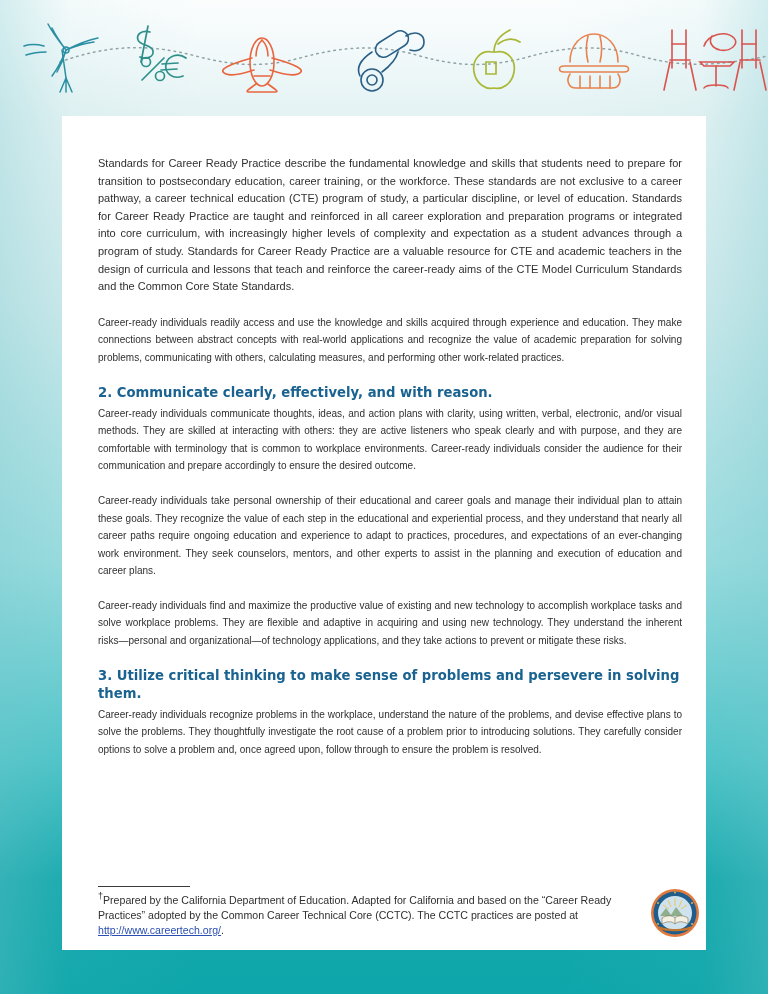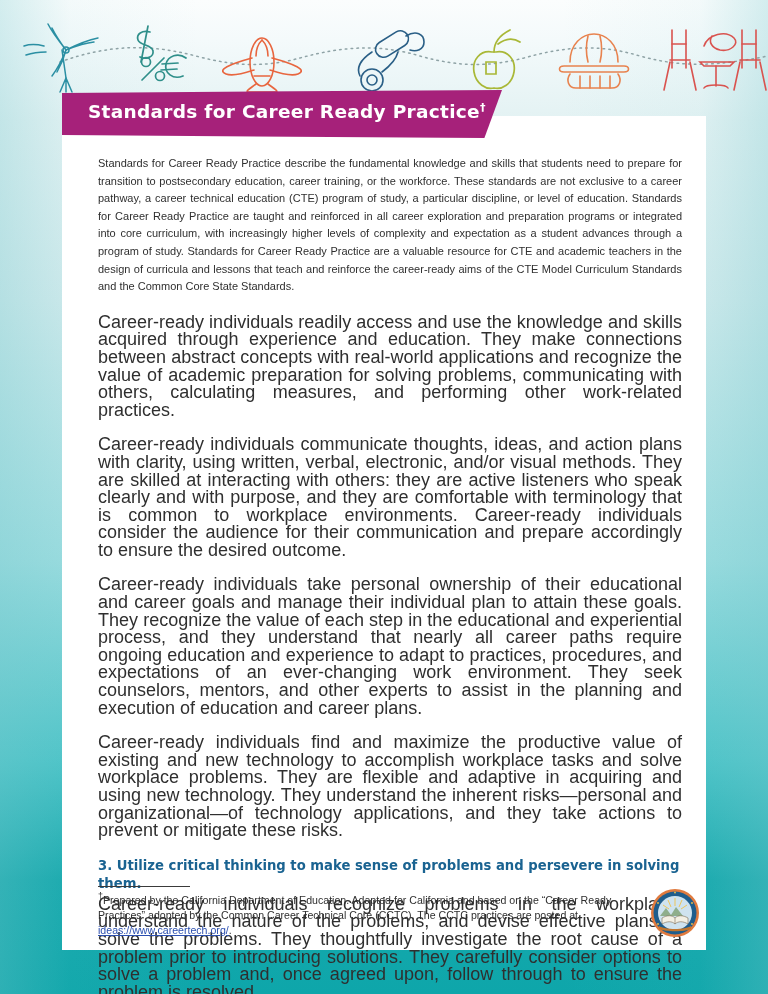--- a/index.html
+++ b/index.html
@@ -115,21 +115,21 @@
   .section { margin-bottom: 17px; }
   .section-heading {
     font-family: "DejaVu Sans", sans-serif;
     font-weight: bold;
     font-size: 13.2px;
     line-height: 18px;
     color: #1a6391;
     margin: 0 0 3px 0;
   }
   .section-body {
-    font-size: 18px;
+    font-size: 10px;
     line-height: 17.6px;
     color: #2f2f2f;
     text-align: justify;
     margin: 0;
   }
 
   
   .footnote {
     position: absolute;
     left: 98px;
@@ -254,55 +254,52 @@
 
       <path d="M742,30 L742,68 M756,30 L756,68"></path>
       <path d="M740,60 L760,60"></path>
       <path d="M740,62 L734,90 M760,62 L766,90"></path>
       <path d="M742,44 L756,44"></path>
     </g>
   </svg>
 
   <div class="panel"></div>
 
-  <div class="banner-wrap">
-    <div class="banner-shape"></div>
-    <div class="banner-title"><span>Standards for Career Ready Practice</span><sup>†</sup></div>
-  </div>
 
   <div class="content">
 
     <p class="intro">Standards for Career Ready Practice describe the fundamental knowledge and skills that students need to prepare for transition to postsecondary education, career training, or the workforce. These standards are not exclusive to a career pathway, a career technical education (CTE) program of study, a particular discipline, or level of education. Standards for Career Ready Practice are taught and reinforced in all career exploration and preparation programs or integrated into core curriculum, with increasingly higher levels of complexity and expectation as a student advances through a program of study. Standards for Career Ready Practice are a valuable resource for CTE and academic teachers in the design of curricula and lessons that teach and reinforce the career-ready aims of the CTE Model Curriculum Standards and the Common Core State Standards.</p>
 
     <div class="section">
       <p class="section-body">Career-ready individuals readily access and use the knowledge and skills acquired through experience and education. They make connections between abstract concepts with real-world applications and recognize the value of academic preparation for solving problems, communicating with others, calculating measures, and performing other work-related practices.</p>
     </div>
 
     <div class="section">
+      <h2 class="section-heading">2. Communicate clearly, effectively, and with reason.</h2>
       <p class="section-body">Career-ready individuals communicate thoughts, ideas, and action plans with clarity, using written, verbal, electronic, and/or visual methods. They are skilled at interacting with others: they are active listeners who speak clearly and with purpose, and they are comfortable with terminology that is common to workplace environments. Career-ready individuals consider the audience for their communication and prepare accordingly to ensure the desired outcome.</p>
     </div>
 
     <div class="section">
       <p class="section-body">Career-ready individuals take personal ownership of their educational and career goals and manage their individual plan to attain these goals. They recognize the value of each step in the educational and experiential process, and they understand that nearly all career paths require ongoing education and experience to adapt to practices, procedures, and expectations of an ever-changing work environment. They seek counselors, mentors, and other experts to assist in the planning and execution of education and career plans.</p>
     </div>
 
     <div class="section">
       <p class="section-body">Career-ready individuals find and maximize the productive value of existing and new technology to accomplish workplace tasks and solve workplace problems. They are flexible and adaptive in acquiring and using new technology. They understand the inherent risks—personal and organizational—of technology applications, and they take actions to prevent or mitigate these risks.</p>
     </div>
 
     <div class="section">
       <h2 class="section-heading">3. Utilize critical thinking to make sense of problems and persevere in solving them.</h2>
       <p class="section-body">Career-ready individuals recognize problems in the workplace, understand the nature of the problems, and devise effective plans to solve the problems. They thoughtfully investigate the root cause of a problem prior to introducing solutions. They carefully consider options to solve a problem and, once agreed upon, follow through to ensure the problem is resolved.</p>
     </div>
 
   </div>
 
   <div class="footnote">
     <div class="footnote-rule"></div>
-    <p class="footnote-text"><sup>†</sup><span>Prepared by the California Department of Education. Adapted for California and based on the “Career Ready Practices” adopted by the Common Career Technical Core (CCTC). The CCTC practices are posted at </span><a class="footnote-link" href="#">ideas://www.careertech.org/</a><span>.</span></p>
+    <p class="footnote-text"><sup>†</sup><span>Prepared by the California Department of Education. Adapted for California and based on the “Career Ready Practices” adopted by the Common Career Technical Core (CCTC). The CCTC practices are posted at </span><a class="footnote-link" href="#">http://www.careertech.org/</a><span>.</span></p>
   </div>
 
   <svg class="seal" viewBox="0 0 50 50">
     <circle cx="25" cy="25" r="24" fill="#e07a3e"></circle>
     <circle cx="25" cy="25" r="21.5" fill="#1f5d8c"></circle>
     <circle cx="25" cy="25" r="17" fill="#cfe3ef"></circle>
 
     <g stroke="#f0c24a" stroke-width="0.9">
       <path d="M25,10 L25,18 M18,12 L21,19 M32,12 L29,19 M13,17 L19,21 M37,17 L31,21"></path>
     </g>

